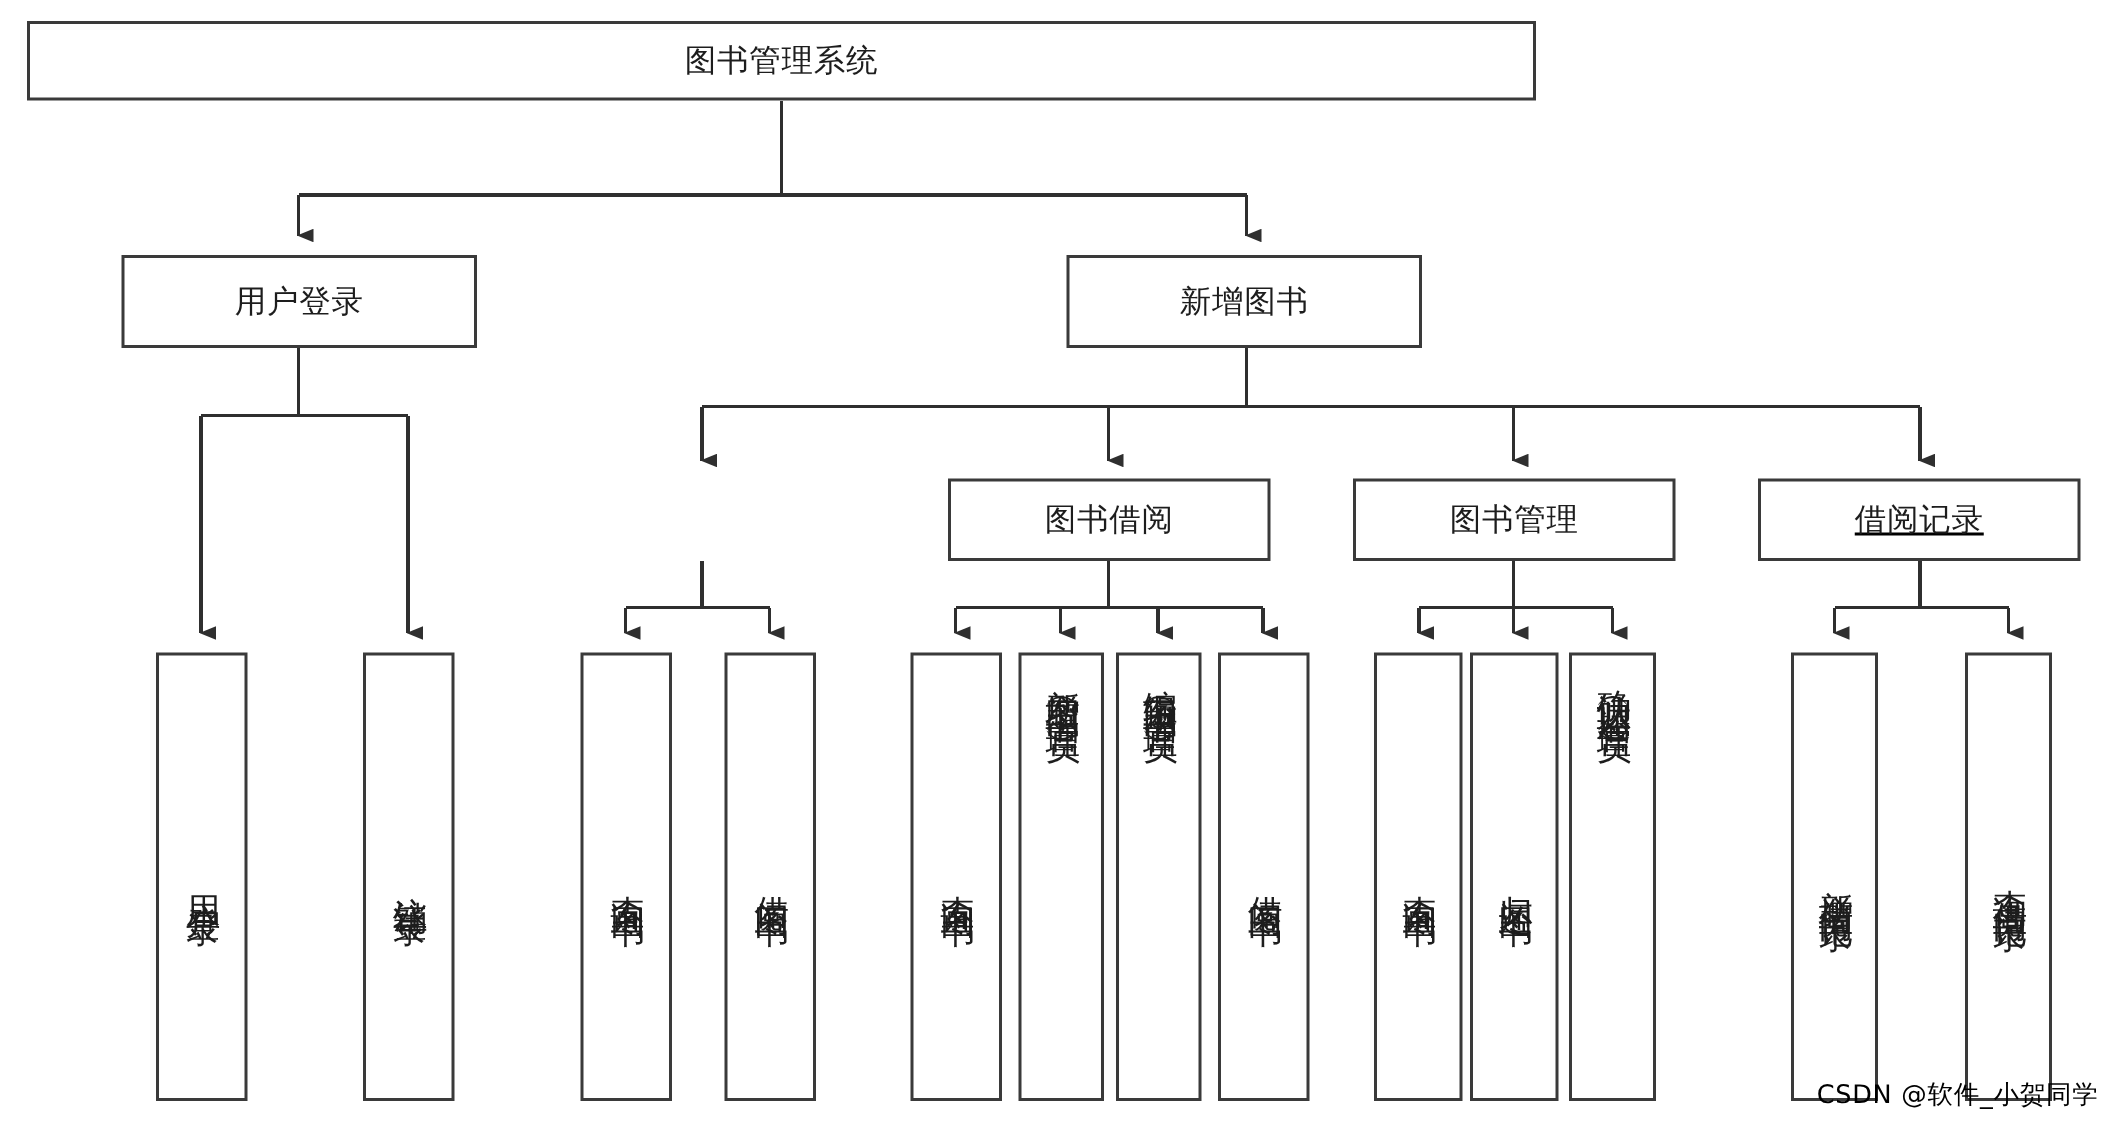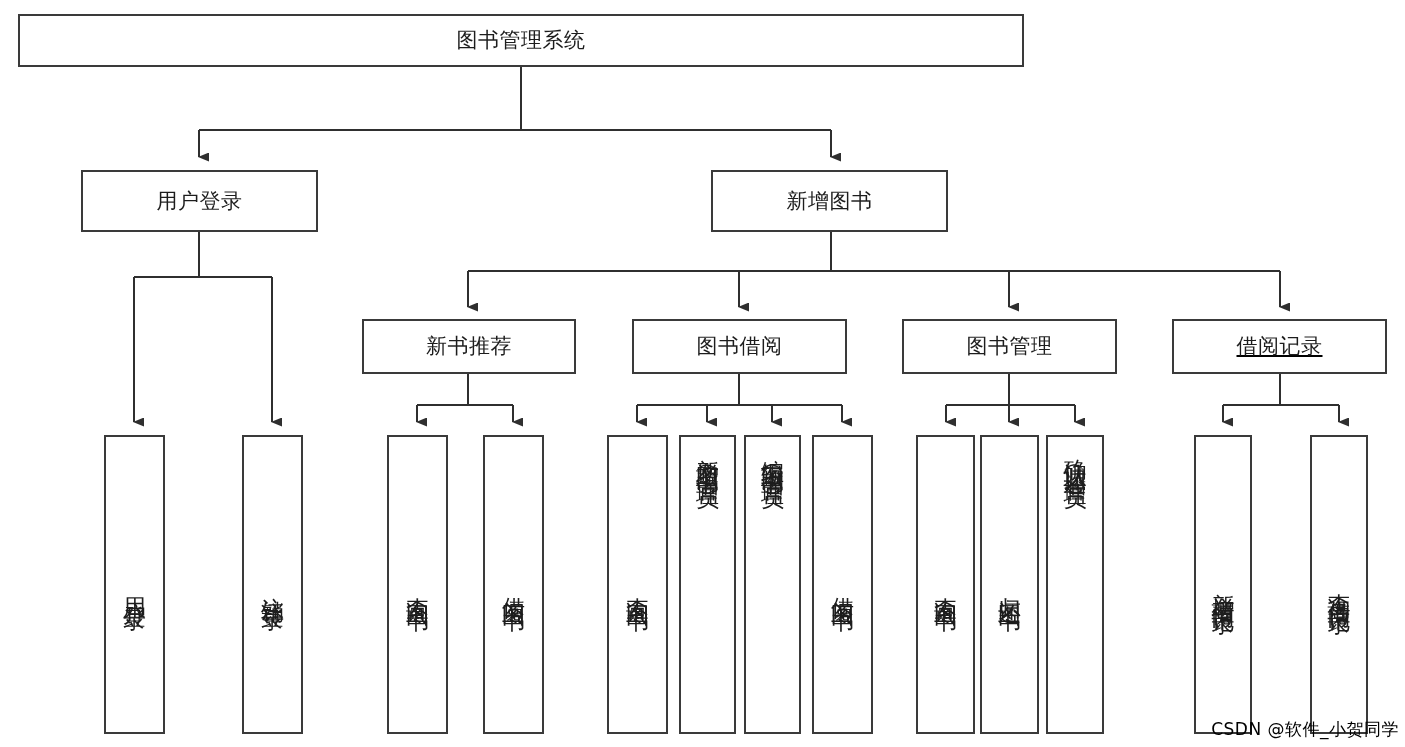--- a/index.html
+++ b/index.html
@@ -138,23 +138,20 @@
     <span class="node-label">图书管理系统</span>
   </div>
 
   <div class="node-box" style="left:81px; top:170px; width:237px; height:62px;">
     <span class="node-label">用户登录</span>
   </div>
   <div class="node-box" style="left:711px; top:170px; width:237px; height:62px;">
     <span class="node-label">新增图书</span>
   </div>
 
-  <div class="node-box" style="left:362px; top:319px; width:214px; height:55px;">
-    <span class="node-label">新书推荐</span>
-  </div>
   <div class="node-box" style="left:632px; top:319px; width:215px; height:55px;text-align:right;">
     <span class="node-label">图书借阅</span>
   </div>
   <div class="node-box" style="left:902px; top:319px; width:215px; height:55px;">
     <span class="node-label">图书管理</span>
   </div>
   <div class="node-box" style="left:1172px; top:319px; width:215px; height:55px;text-decoration:underline;">
     <span class="node-label">借阅记录</span>
   </div>
 

